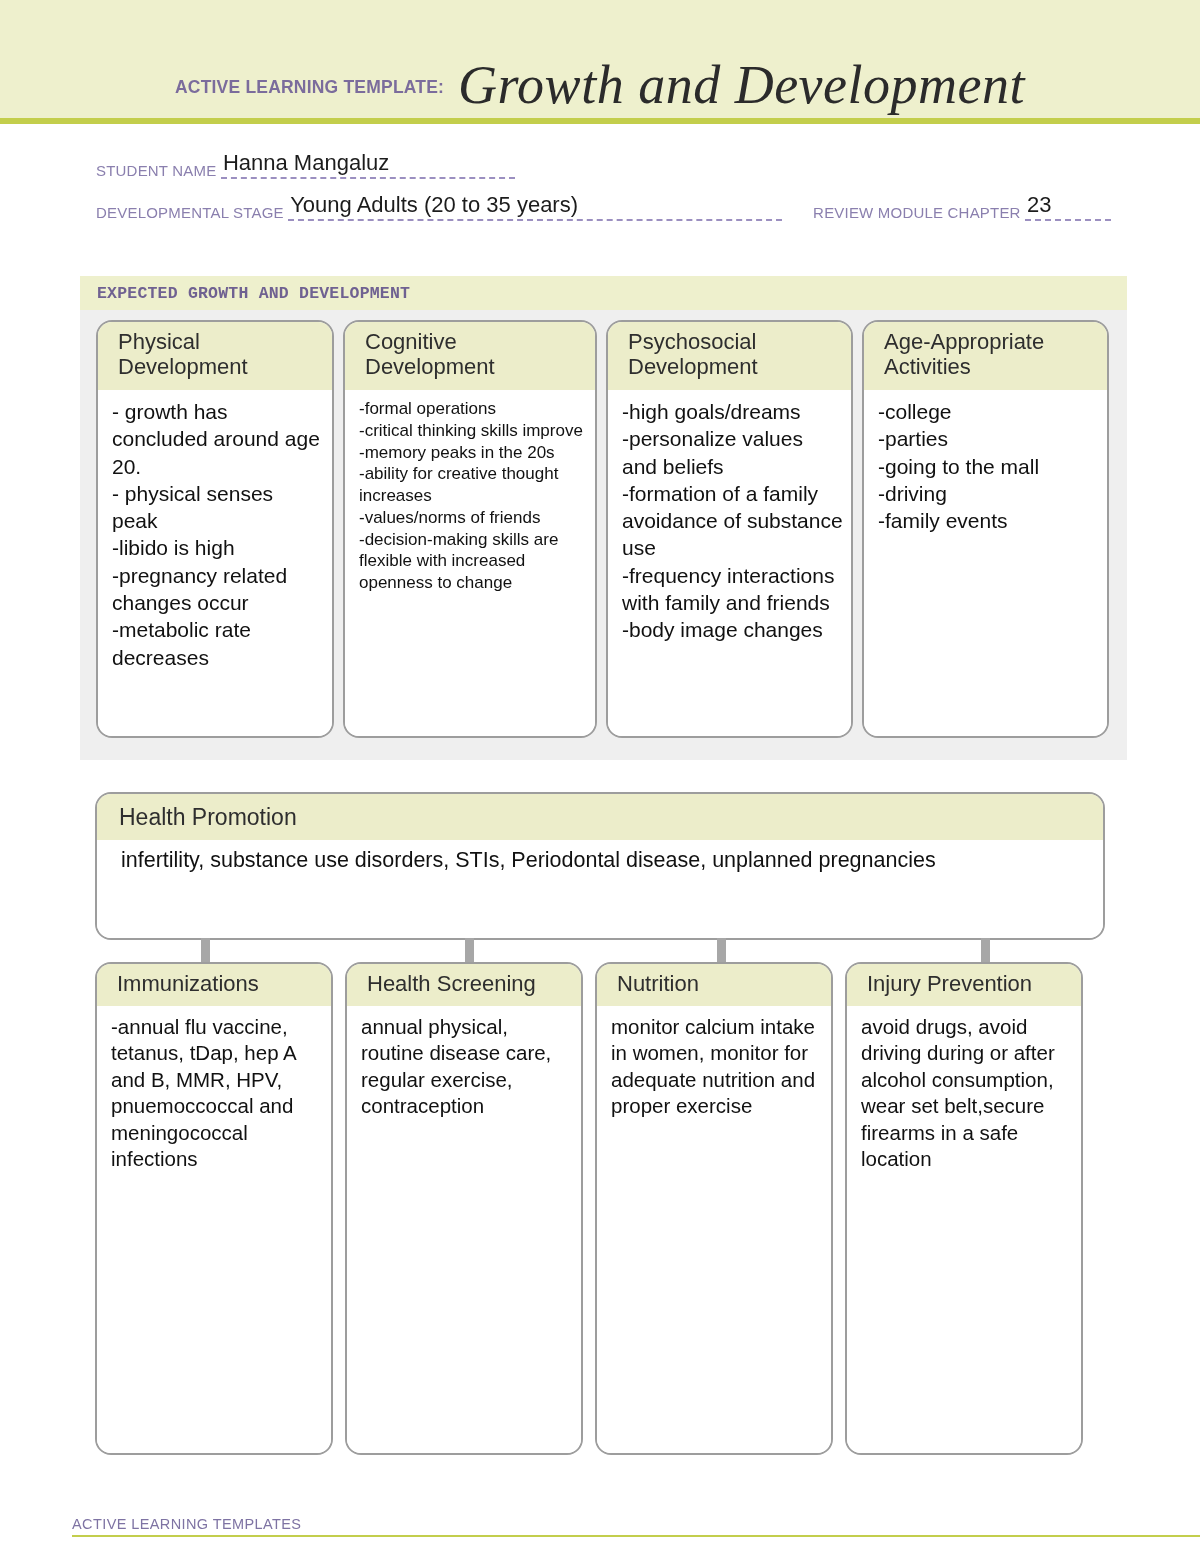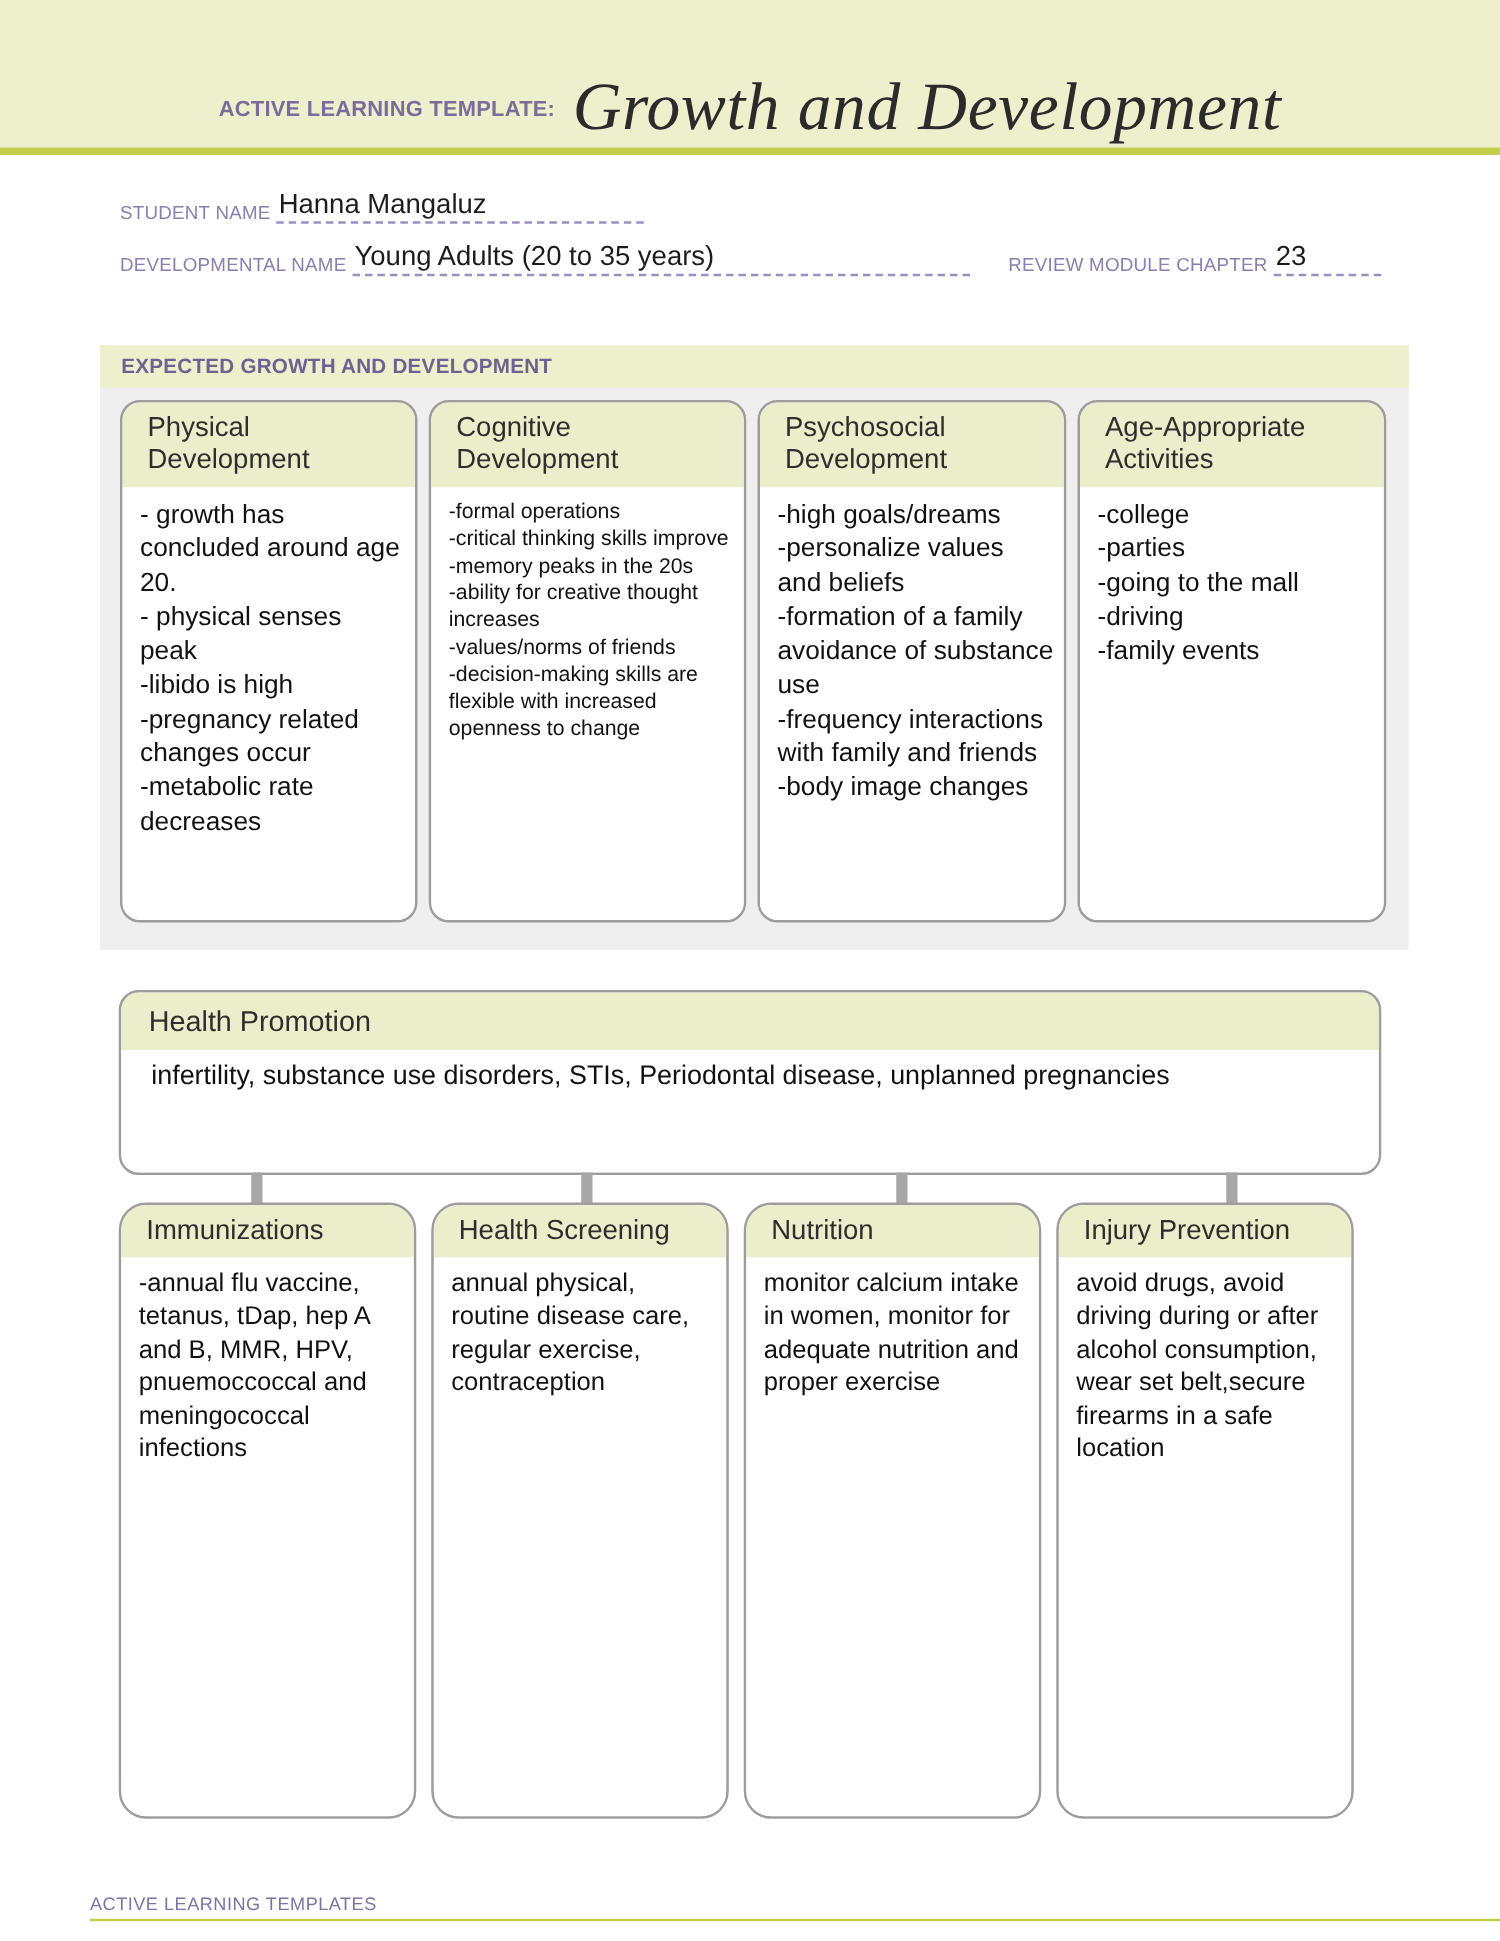--- a/index.html
+++ b/index.html
@@ -126,21 +126,21 @@
     display: flex;
     align-items: center;
     padding-left: 17px;
     box-sizing: border-box;
   }
   .section-band-label {
     font-size: 16.5px;
     font-weight: bold;
     color: #6f6191;
     letter-spacing: 0.2px;
-    font-family: Liberation Sans, sans-serif;
+    font-family: Liberation Mono, monospace;
   }
 
   .cards-row {
     position: absolute;
     left: 16px;
     top: 44px;
     width: 1015px;
     height: 425px;
     display: flex;
     gap: 9px;
@@ -228,21 +228,21 @@
   
   .bottom-row {
     position: absolute;
     left: 95px;
     top: 962px;
     width: 1010px;
     height: 495px;
     display: flex;
     gap: 12px;
   }
-  .bottom-row .card { width: 238px; height: 493px; border-radius: 22px; }
+  .bottom-row .card { width: 238px; height: 493px; }
   .bottom-row .card-head {
     padding: 8px 10px 9px 20px;
     min-height: 38px;
   }
   .bottom-row .card-head-title { font-size: 22px; }
   .bottom-row .card-body { padding: 8px 8px 8px 14px; }
   .bottom-row .card-body-text { font-size: 20.5px; line-height: 1.29; }
 
   
   .footer {
@@ -275,21 +275,21 @@
     <span class="alt-label">ACTIVE LEARNING TEMPLATE:</span>
     <span class="doc-title">Growth and Development</span>
   </div>
 
   <div class="meta">
     <div class="meta-row">
       <span class="meta-label">STUDENT NAME</span>
       <span class="fill name-fill">Hanna Mangaluz</span>
     </div>
     <div class="meta-row row2">
-      <span class="meta-label">DEVELOPMENTAL NAME</span>
+      <span class="meta-label">DEVELOPMENTAL STAGE</span>
       <span class="fill stage-fill">Young Adults (20 to 35 years)</span>
       <span class="spacer-gap"></span>
       <span class="meta-label">REVIEW MODULE CHAPTER</span>
       <span class="fill chapter-fill">23</span>
     </div>
   </div>
 
   <div class="section-panel">
     <div class="section-band">
       <span class="section-band-label">EXPECTED GROWTH AND DEVELOPMENT</span>

